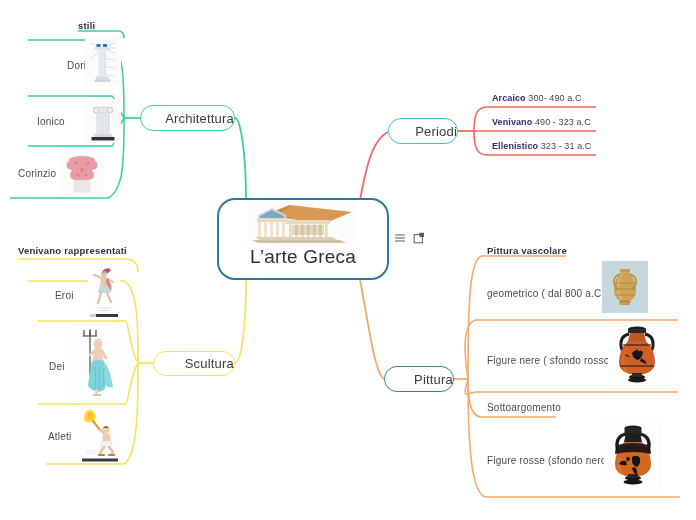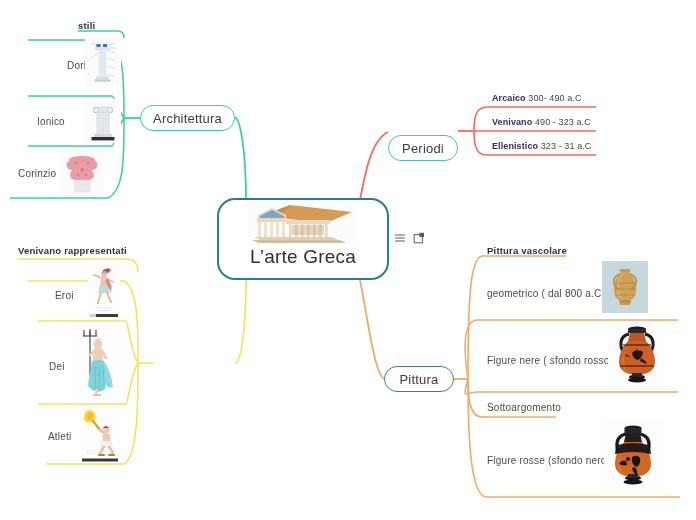--- a/index.html
+++ b/index.html
@@ -22,27 +22,27 @@
     border:2px solid #2b7a9e;border-radius:18px;background:#fff;
     display:flex;flex-direction:column;align-items:center;justify-content:flex-start;
     padding-top:0;
   }
   .root .root-label{
     font-size:19px;color:#2f2f36;letter-spacing:.2px;margin-top:2px;
   }
 
   .branch{
     border-radius:14px;background:#fff;
-    display:flex;align-items:center;justify-content:center;
+    display:flex;align-items:center;justify-content:flex-end;
     font-size:13px;color:#3c3c44;letter-spacing:.2px;
     box-sizing:border-box;
   }
   .b-arch{left:140px;top:105px;width:95px;height:26px;border:1.6px solid #3ecfa0;}
   .b-scul{left:153px;top:351px;width:82px;height:25px;border:1.6px solid #f2e55c;}
-  .b-peri{left:388px;top:135px;width:70px;height:26px;border:1.6px solid #4eb3ef;}
+  .b-peri{left:388px;top:118px;width:70px;height:26px;border:1.6px solid #4eb3ef;}
   .b-pitt{left:384px;top:366px;width:70px;height:26px;border:1.6px solid #3c7f95;}
 
   
   .leaf{position:absolute;font-size:10px;color:#4a4a52;letter-spacing:.2px;white-space:nowrap;}
   .leaf-title{position:absolute;font-size:9.5px;font-weight:bold;color:#2f2f45;letter-spacing:.2px;white-space:nowrap;}
   .period-row{position:absolute;font-size:9px;color:#46464e;white-space:nowrap;letter-spacing:.1px;}
   .period-row b{color:#3a2a6b;font-weight:bold;}
 
   
   .imgbox{position:absolute;background:#fcfcfc;overflow:hidden;}
@@ -157,20 +157,23 @@
       </g>
     </svg>
     <svg class="ic" viewBox="0 0 12 12">
       <rect x="1.2" y="2.6" width="8.2" height="8.2" fill="none" stroke="#5b5b63" stroke-width="1"></rect>
       <rect x="6.4" y="0.8" width="4.6" height="4.2" fill="#5b5b63"></rect>
     </svg>
   </div>
 
   <div class="node branch b-arch">
     <span>Architettura</span>
+  </div>
+  <div class="node branch b-scul">
+    <span>Scultura</span>
   </div>
   <div class="node branch b-peri">
     <span>Periodi</span>
   </div>
   <div class="node branch b-pitt">
     <span>Pittura</span>
   </div>
 
   <div class="leaf-title" style="left:78px;top:20px;">stili</div>
 

